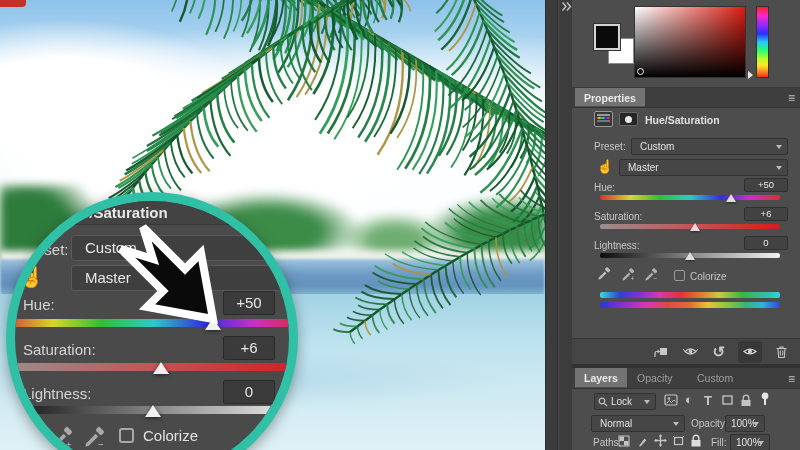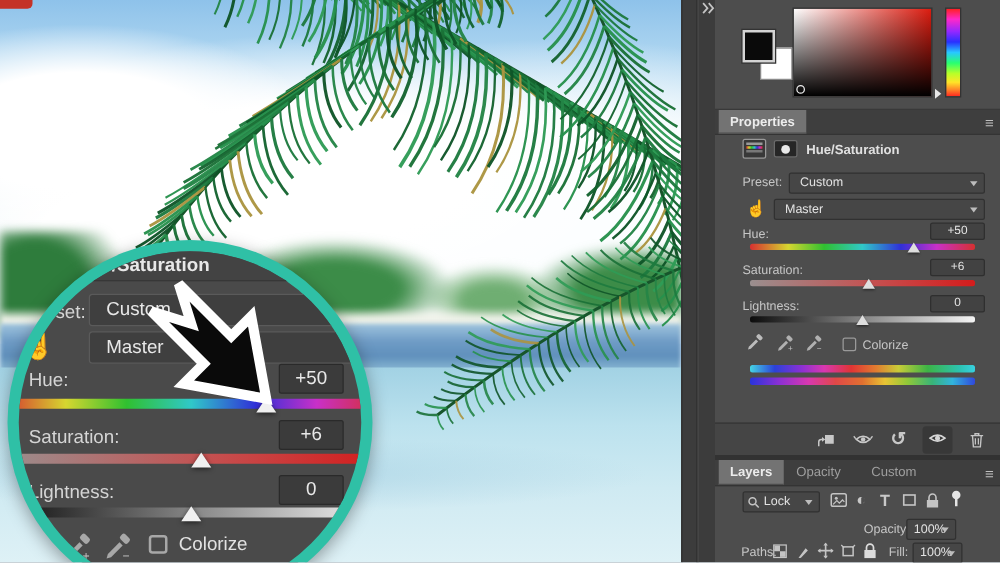--- a/index.html
+++ b/index.html
@@ -623,20 +623,24 @@
     </svg>
     <svg class="icon-row-ic" style="left:168px;" width="12" height="13" viewBox="0 0 12 13">
       <rect x="1.5" y="6" width="9" height="6" fill="#c4c4c4"></rect>
       <path d="M3.2 6 V4 a2.8 2.8 0 0 1 5.6 0 V6" stroke="#c4c4c4" stroke-width="1.3" fill="none"></path>
     </svg>
     <svg class="pin-toggle" style="left:187px;position:absolute;" width="12" height="15" viewBox="0 0 12 15">
       <circle cx="6" cy="4" r="3.4" fill="#e6e6e6"></circle>
       <rect x="5" y="7" width="2" height="6" fill="#e6e6e6"></rect>
     </svg>
 
+    <div class="sel" style="left:19px;top:415px;width:94px;">
+      <span>Normal</span>
+      <span class="chev"></span>
+    </div>
     <div class="lbl" style="left:119px;top:418px;">Opacity:</div>
     <div class="sel" style="left:153px;top:415px;width:40px;padding-left:5px;">
       <span>100%</span>
       <span class="chev"></span>
     </div>
 
     <div class="lbl" style="left:21px;top:437px;">Paths:</div>
     <svg style="position:absolute;left:46px;top:435px;" width="12" height="12" viewBox="0 0 12 12">
       <rect x="1" y="1" width="10" height="10" fill="none" stroke="#c4c4c4" stroke-width="1"></rect>
       <rect x="1.5" y="1.5" width="4.5" height="4.5" fill="#c4c4c4"></rect>

